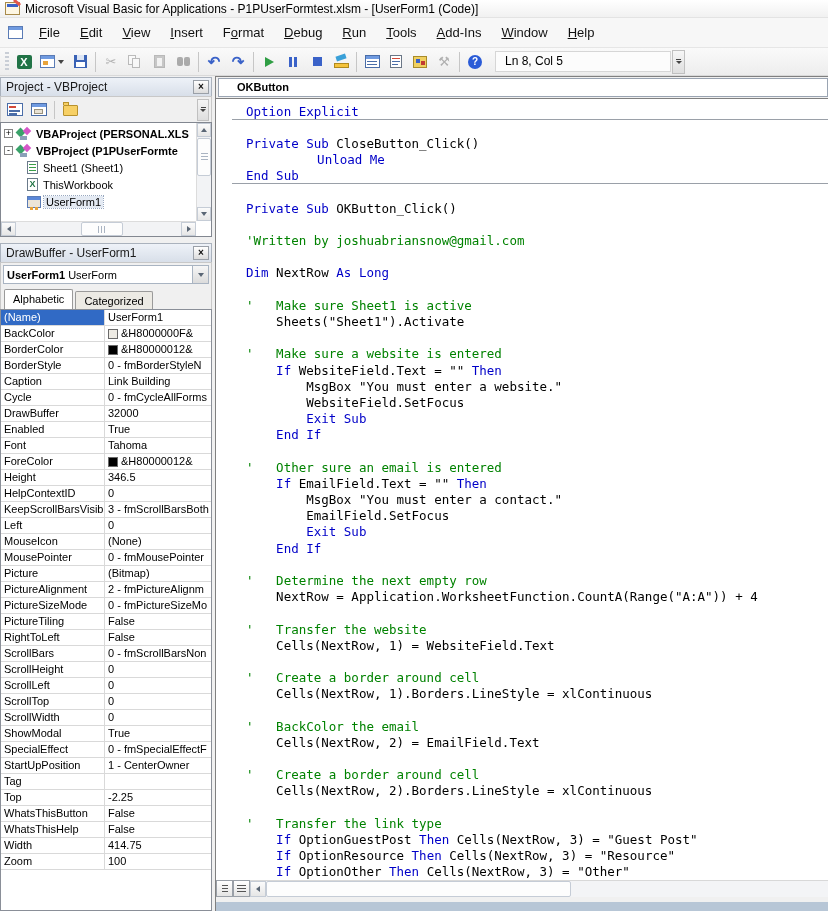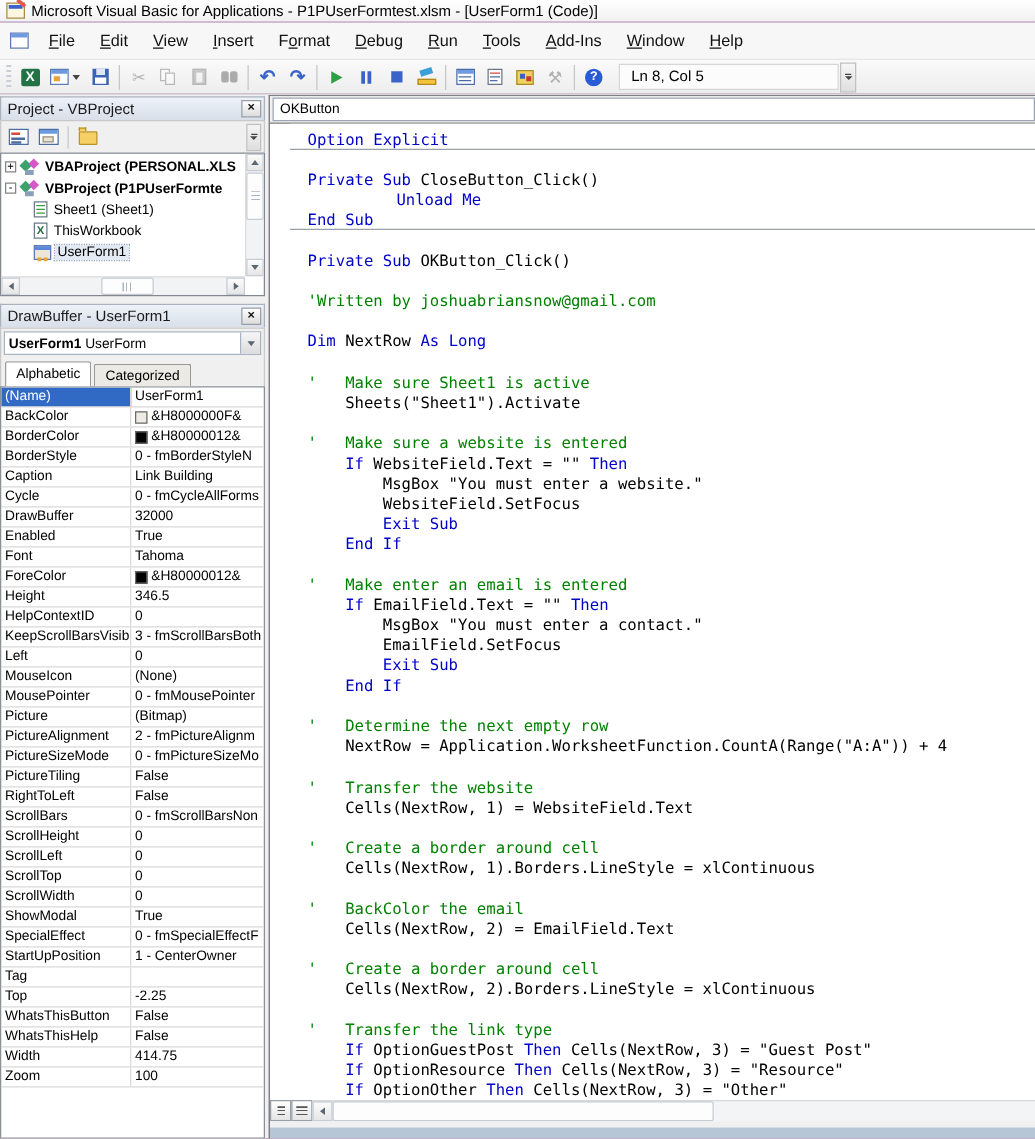--- a/index.html
+++ b/index.html
@@ -1,18 +1,18 @@
 <!DOCTYPE html>
 <html><head>
 <meta charset="utf-8">
 <style>
   *{margin:0;padding:0;box-sizing:border-box;}
   html,body{background:#c8c8c8;}
   body{font-family:"Liberation Sans",sans-serif;-webkit-font-smoothing:antialiased;}
-  .window{position:relative;width:828px;height:911px;background:#701a75;overflow:hidden;}
+  .window{position:relative;width:828px;height:911px;background:#4d7c0f;overflow:hidden;}
 
   
   .titlebar{height:18px;display:flex;align-items:center;gap:5px;padding:1px 5px;
     background:linear-gradient(#ffffff,#f1f1f1);font-size:12px;color:#000;border-bottom:1px solid #e3e3e3;}
   .appicon{width:15px;height:13px;position:relative;background:#fdf6e3;border:1px solid #a88a4a;}
   .appicon::before{content:"";position:absolute;left:1px;top:1px;width:11px;height:3px;background:#3a62c8;}
   .appicon::after{content:"";position:absolute;right:-2px;top:-2px;width:8px;height:3px;background:#e2574c;transform:rotate(40deg);}
 
   
   .menubar{height:30px;display:flex;align-items:center;background:#f7f7f7;border-bottom:1px solid #e6e6e6;padding-left:6px;}
@@ -100,22 +100,22 @@
   .props-grid{flex:1;border:1px solid #8a8f98;background:#fff;overflow:hidden;}
   .prop-row{display:flex;height:16px;border-bottom:1px solid #d9d9d9;font-size:11px;line-height:15px;white-space:nowrap;}
   .prop-name{width:104px;flex:none;border-right:1px solid #d9d9d9;padding-left:3px;overflow:hidden;color:#000;}
   .prop-value{flex:1;padding-left:3px;overflow:hidden;color:#000;display:flex;align-items:center;gap:3px;}
   .prop-row.selected .prop-name{background:#316ac5;color:#fff;}
   .swatch{width:10px;height:10px;border:1px solid #6a6a6a;flex:none;display:inline-block;}
 
   
   .right-col{flex:1;display:flex;flex-direction:column;border-left:1px solid #808080;border-top:1px solid #808080;background:#fff;min-width:0;}
   .proc-row{height:22px;background:#f0f0f0;border-bottom:1px solid #808080;display:flex;align-items:center;padding:1px 0 1px 2px;}
-  .proc-combo{flex:1;height:19px;background:#fff;border:1px solid #9aa4b2;font-size:11px;font-weight:normal;
-    line-height:17px;padding-left:5px;color:#000;}
+  .proc-combo{flex:1;height:19px;background:#fff;border:1px solid #9aa4b2;font-size:11px;font-weight:bold;
+    line-height:17px;padding-left:18px;color:#000;}
   .code-wrap{flex:1;display:flex;min-height:0;align-items:center;}
   .code-margin{width:16px;flex:none;background:#f0f0f0;border-right:1px solid #9aa0a8;}
   .code-area{flex:1;background:#fff;overflow:hidden;padding-top:5px;min-width:0;}
   .code-line{height:16.2px;font-family:"DejaVu Sans Mono","Liberation Mono",monospace;font-size:12.5px;
     line-height:16.2px;white-space:pre;padding-left:14px;overflow:hidden;}
   .code-line.sep{border-bottom:1px solid #9aa0a8;}
   .code-bottom{height:17px;flex:none;display:flex;align-items:stretch;background:#f0f0f0;}
   .mv-btn{width:17px;border:1px solid #9aa0a8;background:linear-gradient(#fff,#e4e4e4);
     display:flex;align-items:center;justify-content:center;flex:none;}
   .mv-glyph{display:block;width:9px;height:8px;background:repeating-linear-gradient(#555 0 1px,transparent 1px 3px);}
@@ -652,21 +652,21 @@
             <div class="code-line"><span style="color: rgb(0, 130, 0);">'   Make sure Sheet1 is active</span></div>
             <div class="code-line"><span style="color: rgb(0, 0, 0);">    Sheets("Sheet1").Activate</span></div>
             <div class="code-line">&nbsp;</div>
             <div class="code-line"><span style="color: rgb(0, 130, 0);">'   Make sure a website is entered</span></div>
             <div class="code-line"><span style="color: rgb(0, 0, 0);">    </span><span style="color: rgb(0, 0, 200);">If </span><span style="color: rgb(0, 0, 0);">WebsiteField.Text = "" </span><span style="color: rgb(0, 0, 200);">Then</span></div>
             <div class="code-line"><span style="color: rgb(0, 0, 0);">        MsgBox "You must enter a website."</span></div>
             <div class="code-line"><span style="color: rgb(0, 0, 0);">        WebsiteField.SetFocus</span></div>
             <div class="code-line"><span style="color: rgb(0, 0, 0);">        </span><span style="color: rgb(0, 0, 200);">Exit Sub</span></div>
             <div class="code-line"><span style="color: rgb(0, 0, 0);">    </span><span style="color: rgb(0, 0, 200);">End If</span></div>
             <div class="code-line">&nbsp;</div>
-            <div class="code-line"><span style="color: rgb(0, 130, 0);">'   Make enter an email is entered</span></div>
+            <div class="code-line"><span style="color: rgb(0, 130, 0);">'   Other sure an email is entered</span></div>
             <div class="code-line"><span style="color: rgb(0, 0, 0);">    </span><span style="color: rgb(0, 0, 200);">If </span><span style="color: rgb(0, 0, 0);">EmailField.Text = "" </span><span style="color: rgb(0, 0, 200);">Then</span></div>
             <div class="code-line"><span style="color: rgb(0, 0, 0);">        MsgBox "You must enter a contact."</span></div>
             <div class="code-line"><span style="color: rgb(0, 0, 0);">        EmailField.SetFocus</span></div>
             <div class="code-line"><span style="color: rgb(0, 0, 0);">        </span><span style="color: rgb(0, 0, 200);">Exit Sub</span></div>
             <div class="code-line"><span style="color: rgb(0, 0, 0);">    </span><span style="color: rgb(0, 0, 200);">End If</span></div>
             <div class="code-line">&nbsp;</div>
             <div class="code-line"><span style="color: rgb(0, 130, 0);">'   Determine the next empty row</span></div>
             <div class="code-line"><span style="color: rgb(0, 0, 0);">    NextRow = Application.WorksheetFunction.CountA(Range("A:A")) + 4</span></div>
             <div class="code-line">&nbsp;</div>
             <div class="code-line"><span style="color: rgb(0, 130, 0);">'   Transfer the website</span></div>

